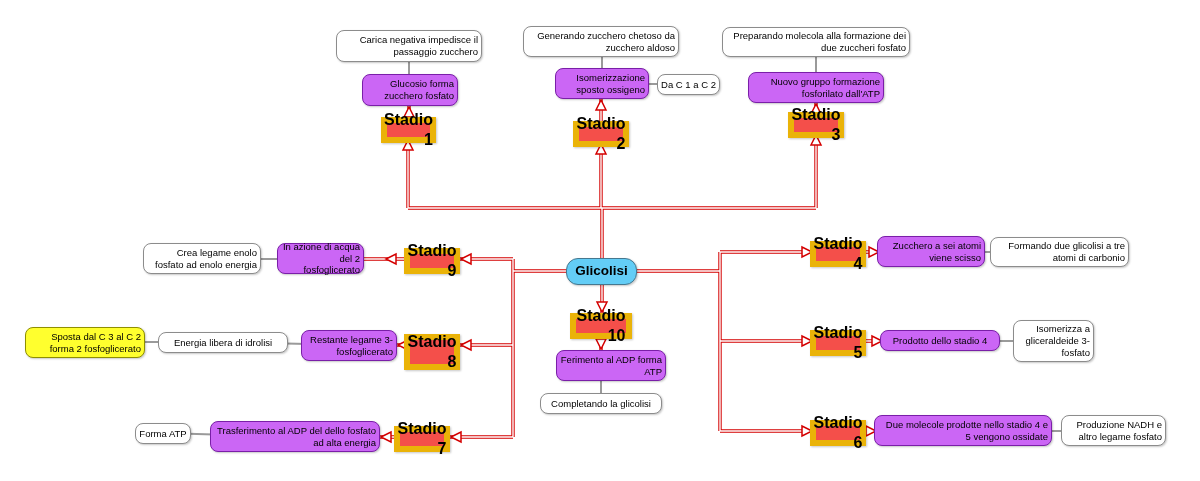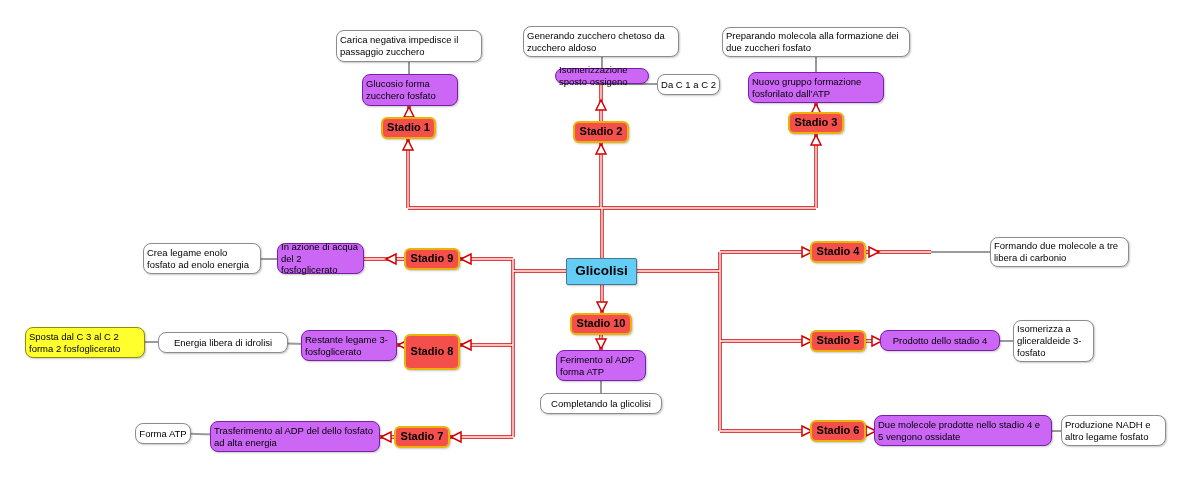--- a/index.html
+++ b/index.html
@@ -3,26 +3,26 @@
 <meta charset="utf-8">
 <style>
   html,body{margin:0;padding:0;background:#fff;font-family:"Liberation Sans",sans-serif}
   .canvas{position:relative;width:1200px;height:481px;background:#fff;overflow:hidden}
   svg.wires{position:absolute;left:0;top:0;width:1200px;height:481px}
   .red-outer{fill:none;stroke:#d40000;stroke-width:3.4}
   .red-inner{fill:none;stroke:#ffffff;stroke-width:1.4}
   .gray-line{fill:none;stroke:#9a9a9a;stroke-width:2}
   .ah{fill:#ffffff;stroke:#d40000;stroke-width:1.5;stroke-linejoin:miter}
   .node{position:absolute;box-sizing:border-box;display:flex;align-items:center;justify-content:center;
-        text-align:left;font-size:9.5px;line-height:1.25;color:#000;padding:7px 3px;border-radius:8px;
+        text-align:right;font-size:9.5px;line-height:1.25;color:#000;padding:7px 3px;border-radius:8px;
         box-shadow:1px 1px 2px rgba(0,0,0,.22)}
   .note{background:#ffffff;border:1.5px solid #8c8c8c}
   .desc{background:#cb66f5;border:1.5px solid #7a1fa8}
-  .stage{background:#f44f4a;border:2px solid #eab308;font-weight:700;font-size:11px;border-radius:6px}
-  .center-node{background:#63cdf6;border:1.5px solid #46788f;font-weight:700;font-size:13.5px;border-radius:2px}
+  .stage{background:#f44f4a;border:6px solid #eab308;font-weight:700;font-size:16px;border-radius:0}
+  .center-node{background:#63cdf6;border:1.5px solid #46788f;font-weight:700;font-size:13.5px;border-radius:12px}
   .highlight{background:#ffff2e;border:1.5px solid #8f8f00}
   .nowrap{white-space:nowrap}
 </style>
 </head>
 <body>
 
 <div class="canvas">
 
   <svg class="wires" viewBox="0 0 1200 481">
     <path class="gray-line" d="M409 90 L409 46 M602 84 L602 41 M602 84 L688 84 M816 88 L816 42 M332 259 L202 259 M350 345 L221 342 M158 342 L85 342 M295 437 L163 433 M601 365 L601 403 M931 252 L1059 252 M940 341 L1053 341 M962 431 L1113 431"></path>
@@ -52,21 +52,21 @@
     </g>
   </svg>
 
   <div class="node center-node" style="left:566px;top:258px;width:71px;height:27px">Glicolisi</div>
 
   <div class="node note" style="left:336px;top:30px;width:146px;height:32px">Carica negativa impedisce il passaggio zucchero</div>
   <div class="node desc" style="left:362px;top:74px;width:96px;height:32px">Glucosio forma zucchero fosfato</div>
   <div class="node stage" style="left:381px;top:117px;width:55px;height:22px">Stadio 1</div>
 
   <div class="node note" style="left:523px;top:26px;width:156px;height:31px">Generando zucchero chetoso da zucchero aldoso</div>
-  <div class="node desc" style="left:555px;top:68px;width:94px;height:16px">Isomerizzazione sposto ossigeno</div>
+  <div class="node desc" style="left:555px;top:68px;width:94px;height:31px">Isomerizzazione sposto ossigeno</div>
   <div class="node note nowrap" style="left:657px;top:74px;width:63px;height:21px">Da C 1 a C 2</div>
   <div class="node stage" style="left:573px;top:121px;width:56px;height:22px">Stadio 2</div>
 
   <div class="node note" style="left:722px;top:27px;width:188px;height:30px">Preparando molecola alla formazione dei due zuccheri fosfato</div>
   <div class="node desc" style="left:748px;top:72px;width:136px;height:31px">Nuovo gruppo formazione fosforilato dall'ATP</div>
   <div class="node stage" style="left:788px;top:112px;width:56px;height:22px">Stadio 3</div>
 
   <div class="node note" style="left:143px;top:243px;width:118px;height:31px">Crea legame enolo fosfato ad enolo energia</div>
   <div class="node desc" style="left:277px;top:243px;width:87px;height:31px">In azione di acqua del 2 fosfoglicerato</div>
   <div class="node stage" style="left:404px;top:248px;width:56px;height:22px">Stadio 9</div>
@@ -74,25 +74,26 @@
   <div class="node highlight" style="left:25px;top:327px;width:120px;height:31px">Sposta dal C 3 al C 2 forma 2 fosfoglicerato</div>
   <div class="node note nowrap" style="left:158px;top:332px;width:130px;height:21px">Energia libera di idrolisi</div>
   <div class="node desc" style="left:301px;top:330px;width:96px;height:31px">Restante legame 3-fosfoglicerato</div>
   <div class="node stage" style="left:404px;top:334px;width:56px;height:36px">Stadio 8</div>
 
   <div class="node note nowrap" style="left:135px;top:423px;width:56px;height:21px">Forma ATP</div>
   <div class="node desc" style="left:210px;top:421px;width:170px;height:31px">Trasferimento al ADP del dello fosfato ad alta energia</div>
   <div class="node stage" style="left:394px;top:426px;width:56px;height:22px">Stadio 7</div>
 
   <div class="node stage" style="left:570px;top:313px;width:62px;height:22px">Stadio 10</div>
-  <div class="node desc" style="left:556px;top:350px;width:90px;height:31px">Ferimento al ADP forma ATP</div>
+  <div class="node desc" style="left:556px;top:350px;width:110px;height:31px">Ferimento al ADP forma ATP</div>
   <div class="node note nowrap" style="left:540px;top:393px;width:122px;height:21px">Completando la glicolisi</div>
 
   <div class="node stage" style="left:810px;top:241px;width:56px;height:22px">Stadio 4</div>
-  <div class="node note" style="left:990px;top:237px;width:139px;height:30px">Formando due molecole a tre libera di carbonio</div>
+  <div class="node desc" style="left:877px;top:236px;width:108px;height:31px">Zucchero a sei atomi viene scisso</div>
+  <div class="node note" style="left:990px;top:237px;width:139px;height:30px">Formando due glicolisi a tre atomi di carbonio</div>
 
   <div class="node stage" style="left:810px;top:330px;width:56px;height:22px">Stadio 5</div>
   <div class="node desc nowrap" style="left:880px;top:330px;width:120px;height:21px">Prodotto dello stadio 4</div>
   <div class="node note" style="left:1013px;top:320px;width:81px;height:42px">Isomerizza a gliceraldeide 3-fosfato</div>
 
   <div class="node stage" style="left:810px;top:420px;width:56px;height:22px">Stadio 6</div>
   <div class="node desc" style="left:874px;top:415px;width:178px;height:31px">Due molecole prodotte nello stadio 4 e 5 vengono ossidate</div>
   <div class="node note" style="left:1061px;top:415px;width:105px;height:31px">Produzione NADH e altro legame fosfato</div>
 
 </div>

